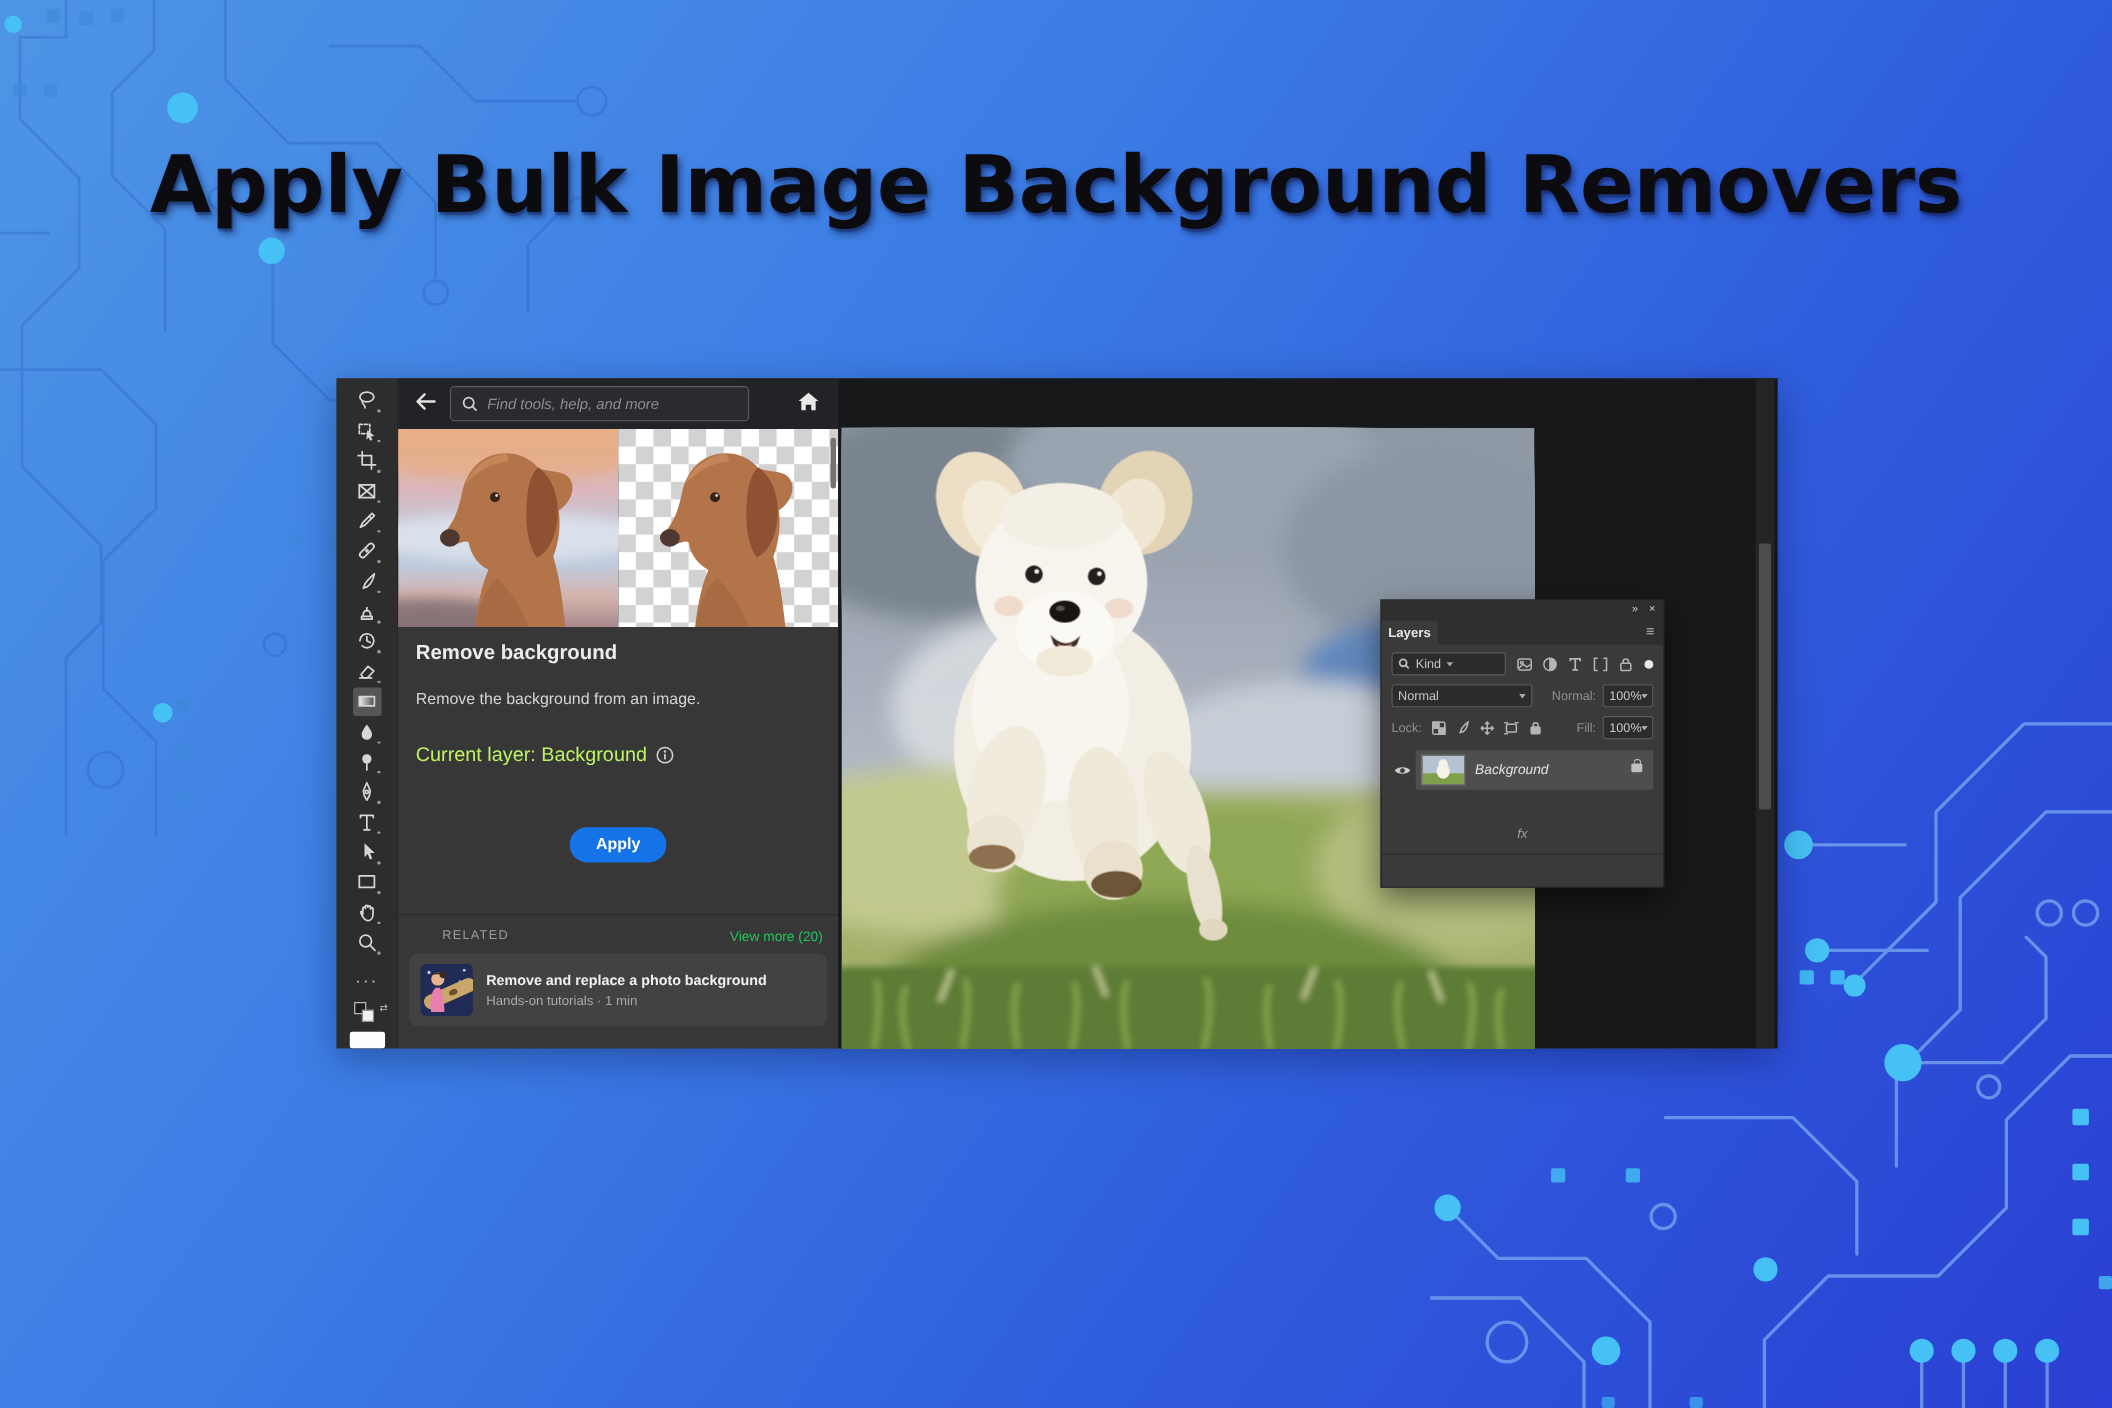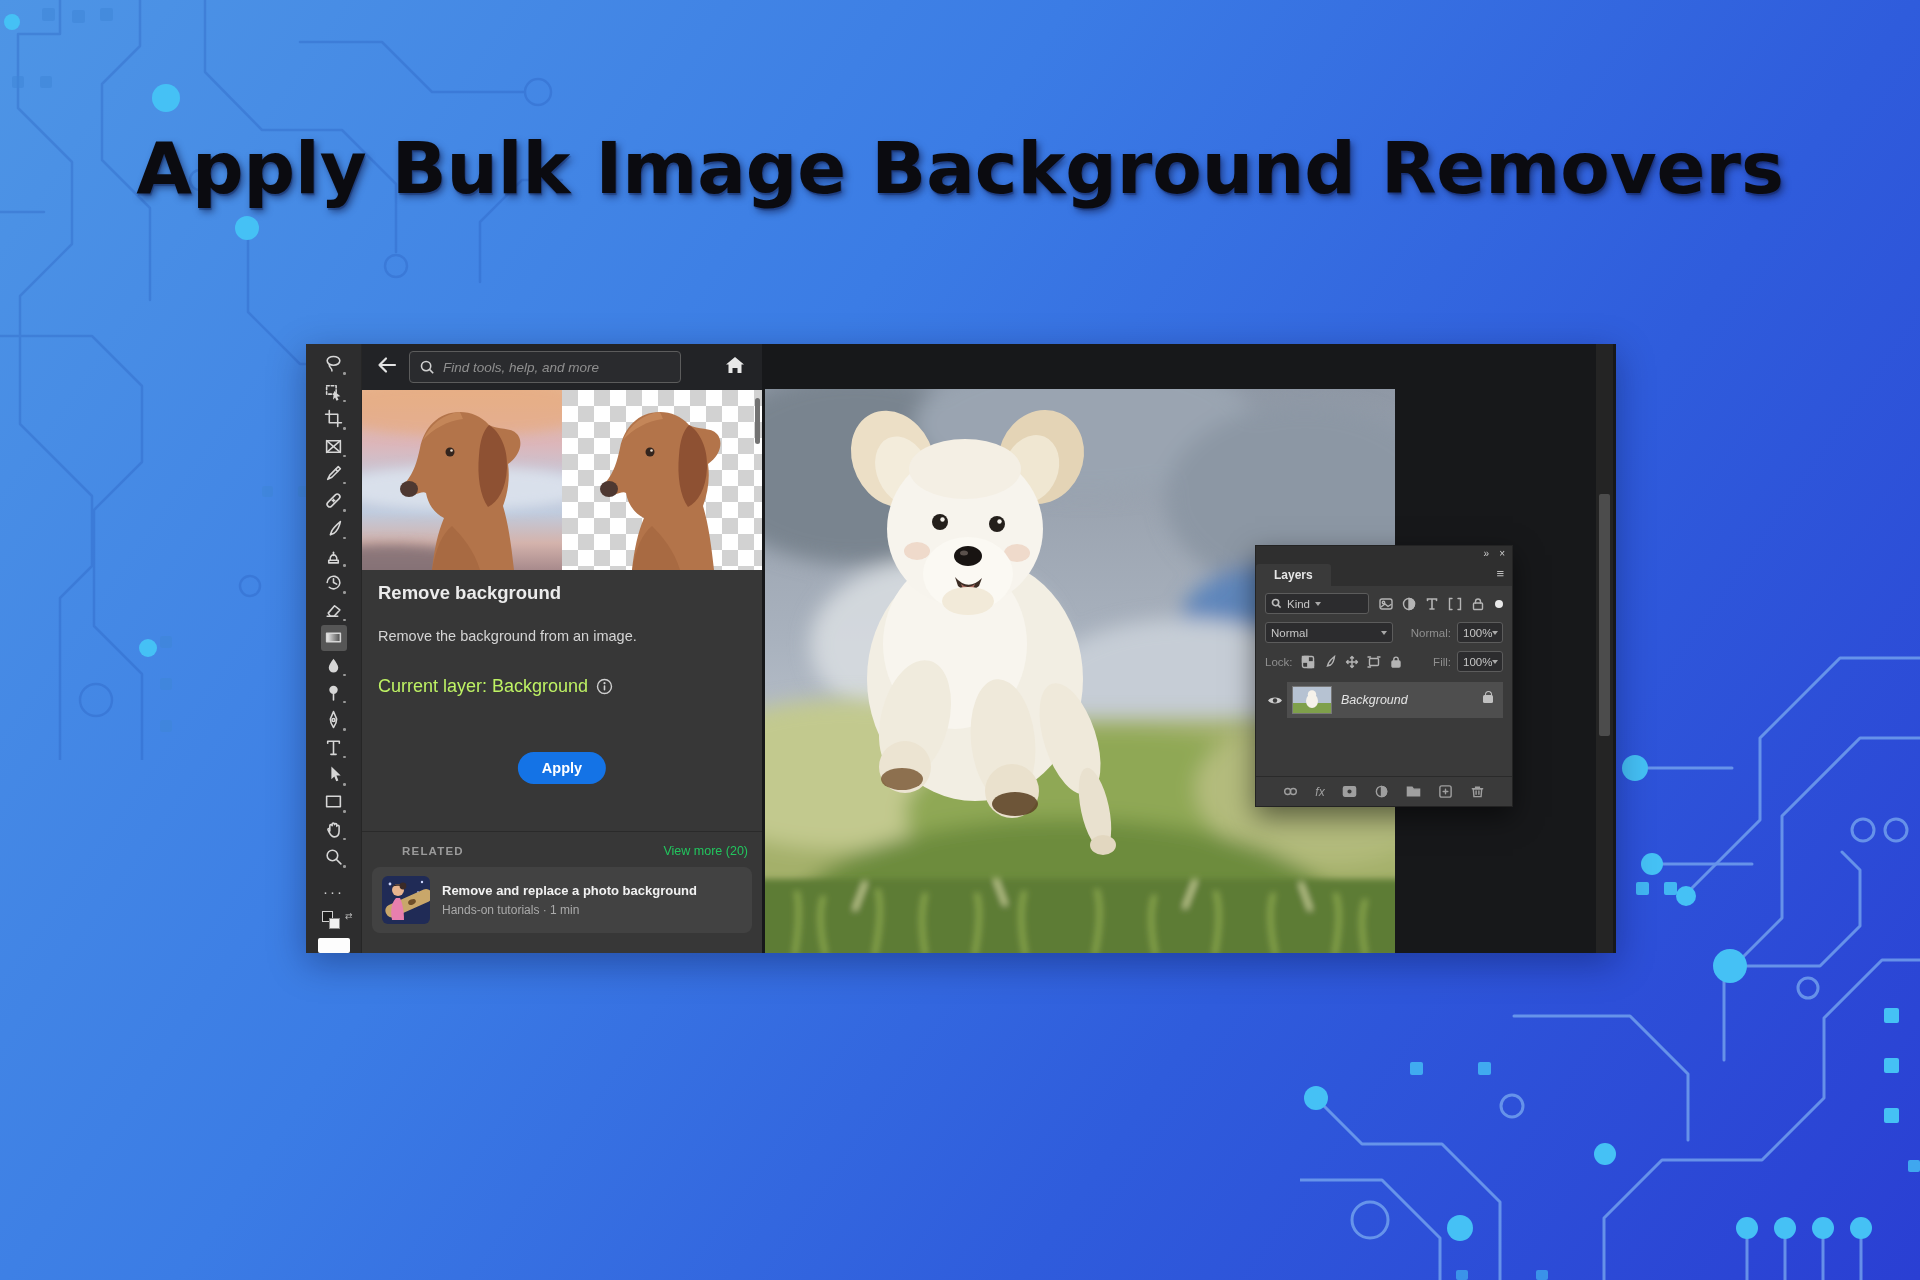--- a/index.html
+++ b/index.html
@@ -70,21 +70,21 @@
   .rb-desc { position:absolute; left:16px; top:284px; font-size:14.5px; color:#d4d4d4; }
   .rb-current { position:absolute; left:16px; top:332px; font-size:18px; color:#bef264; display:flex; align-items:center; gap:8px; }
   .rb-current svg { width:17px; height:17px; }
   .apply-btn {
     position:absolute; left:50%; transform:translateX(-50%); top:408px;
     background:#1473e6; color:#fff; font-weight:bold; font-size:14.5px;
     border:none; border-radius:16px; padding:8px 24px; cursor:pointer;
   }
   .lp-divider { position:absolute; left:0; top:487px; width:100%; height:1px; background:#2a2a2a; }
   .related-head { position:absolute; left:16px; right:14px; top:500px; display:flex; justify-content:space-between; align-items:center; }
-  .related-label { font-size:11.5px; letter-spacing:1.2px; color:#9b9b9b; font-weight:bold;padding-left:24px; }
+  .related-label { font-size:11.5px; letter-spacing:1.2px; color:#9b9b9b; font-weight:normal;padding-left:24px; }
   .view-more { font-size:12.5px; color:#22c55e; cursor:pointer; }
   .related-card {
     position:absolute; left:10px; right:10px; top:523px; height:66px;
     background:#424242; border-radius:8px; display:flex; align-items:center; cursor:pointer;
   }
   .related-card .thumb { width:48px; height:48px; border-radius:6px; margin:0 12px 0 10px; flex:0 0 auto; overflow:hidden; }
   .related-card .thumb svg { width:48px; height:48px; display:block; }
   .card-title { font-size:13px; font-weight:bold; color:#f1f1f1; }
   .card-meta { font-size:12px; color:#aaaaaa; margin-top:5px; }
   .panel-scroll { position:absolute; right:2px; top:54px; width:5px; height:46px; background:#737373; border-radius:3px; }
@@ -97,21 +97,21 @@
   .canvas-scrollthumb { position:absolute; left:3px; top:150px; width:11px; height:242px; background:#4c4c4c; border-radius:2px; }
 
   
   .layers-panel {
     position:absolute; left:1255px; top:545px; width:258px;
     background:#3a3a3a; border:1px solid #232323; box-shadow:0 10px 26px rgba(0,0,0,.5);
     font-size:11.5px; color:#c8c8c8;
   }
   .lp-titlebar { height:15px; background:#2f2f2f; display:flex; justify-content:flex-end; align-items:center; gap:10px; padding:0 7px; color:#cfcfcf; font-size:10px; line-height:10px; }
   .lp-tabs { height:25px; background:#2f2f2f; display:flex; align-items:flex-end; }
-  .lp-tab { background:#3a3a3a; height:22px; padding:0 18px; display:flex; align-items:center; font-size:12px; color:#e6e6e6; font-weight:bold; border-radius:3px 3px 0 0; }
+  .lp-tab { background:#3a3a3a; height:22px; padding:0 6px; display:flex; align-items:center; font-size:12px; color:#e6e6e6; font-weight:bold; border-radius:3px 3px 0 0; }
   .lp-menu { margin-left:auto; margin-right:8px; color:#bdbdbd; font-size:13px; line-height:13px; align-self:center; }
   .lp-body { padding:7px 9px 0 9px; }
   .lp-row { display:flex; align-items:center; margin-bottom:8px; }
   .kind-box, .blend-box, .val-box {
     height:21px; background:#2c2c2e; border:1px solid #5c5c5c; border-radius:3px;
     display:flex; align-items:center; padding:0 5px; color:#c6c6c6;
   }
   .kind-box { width:108px; }
   .kind-box svg { width:11px; height:11px; stroke:#bdbdbd; stroke-width:1.8; fill:none; }
   .kind-box span { margin-left:5px; }
@@ -129,21 +129,21 @@
   .eye-btn svg { width:16px; height:11px; }
   .layer-box { flex:1; height:36px; background:#4e4e4e; display:flex; align-items:center; margin-right:0; }
   .layer-thumb { width:38px; height:26px; margin:0 10px 0 6px; outline:1px solid #777; }
   .layer-thumb svg { width:38px; height:26px; display:block; }
   .layer-name { font-style:italic; font-size:12.5px; color:#e3e3e3; }
   .layer-lock { margin-left:auto; margin-right:10px; }
   .lock-glyph { display:inline-block; position:relative; width:10px; height:9px; }
   .lock-glyph::before { content:""; position:absolute; left:1.5px; top:-4px; width:5px; height:6px; border:1.5px solid #c0c0c0; border-bottom:none; border-radius:4px 4px 0 0; }
   .lock-glyph::after { content:""; position:absolute; left:0; top:0; width:10px; height:8px; background:#c0c0c0; border-radius:1.5px; }
   .lp-spacer { height:58px; }
-  .lp-bottombar { height:30px; border-top:1px solid #2a2a2a; display:flex; align-items:center; justify-content:center; gap:17px; color:#9f9f9f; }
+  .lp-bottombar { height:30px; border-top:1px solid #2a2a2a; display:flex; align-items:center; justify-content:center; gap:17px; color:#9f9f9f;flex-direction:column; }
   .lp-bottombar svg { width:15px; height:15px; stroke:#9f9f9f; stroke-width:1.5; fill:none; stroke-linecap:round; }
   .fx-label { font-style:italic; font-size:12px; color:#9f9f9f; }
 </style>
 </head>
 <body>
 
 <svg class="circuit tl" width="660" height="760" viewBox="0 0 660 760">
   <g stroke="#2457b8" stroke-width="2.5" fill="none" opacity="0.28" stroke-linecap="round" stroke-linejoin="round">
     <path d="M60,0 V34 H18 V108 L72,162 V244 L20,296 V424 L92,496 V566 L60,598 V760"></path>
     <path d="M140,0 V46 L102,84 V160 L150,208 V300"></path>

